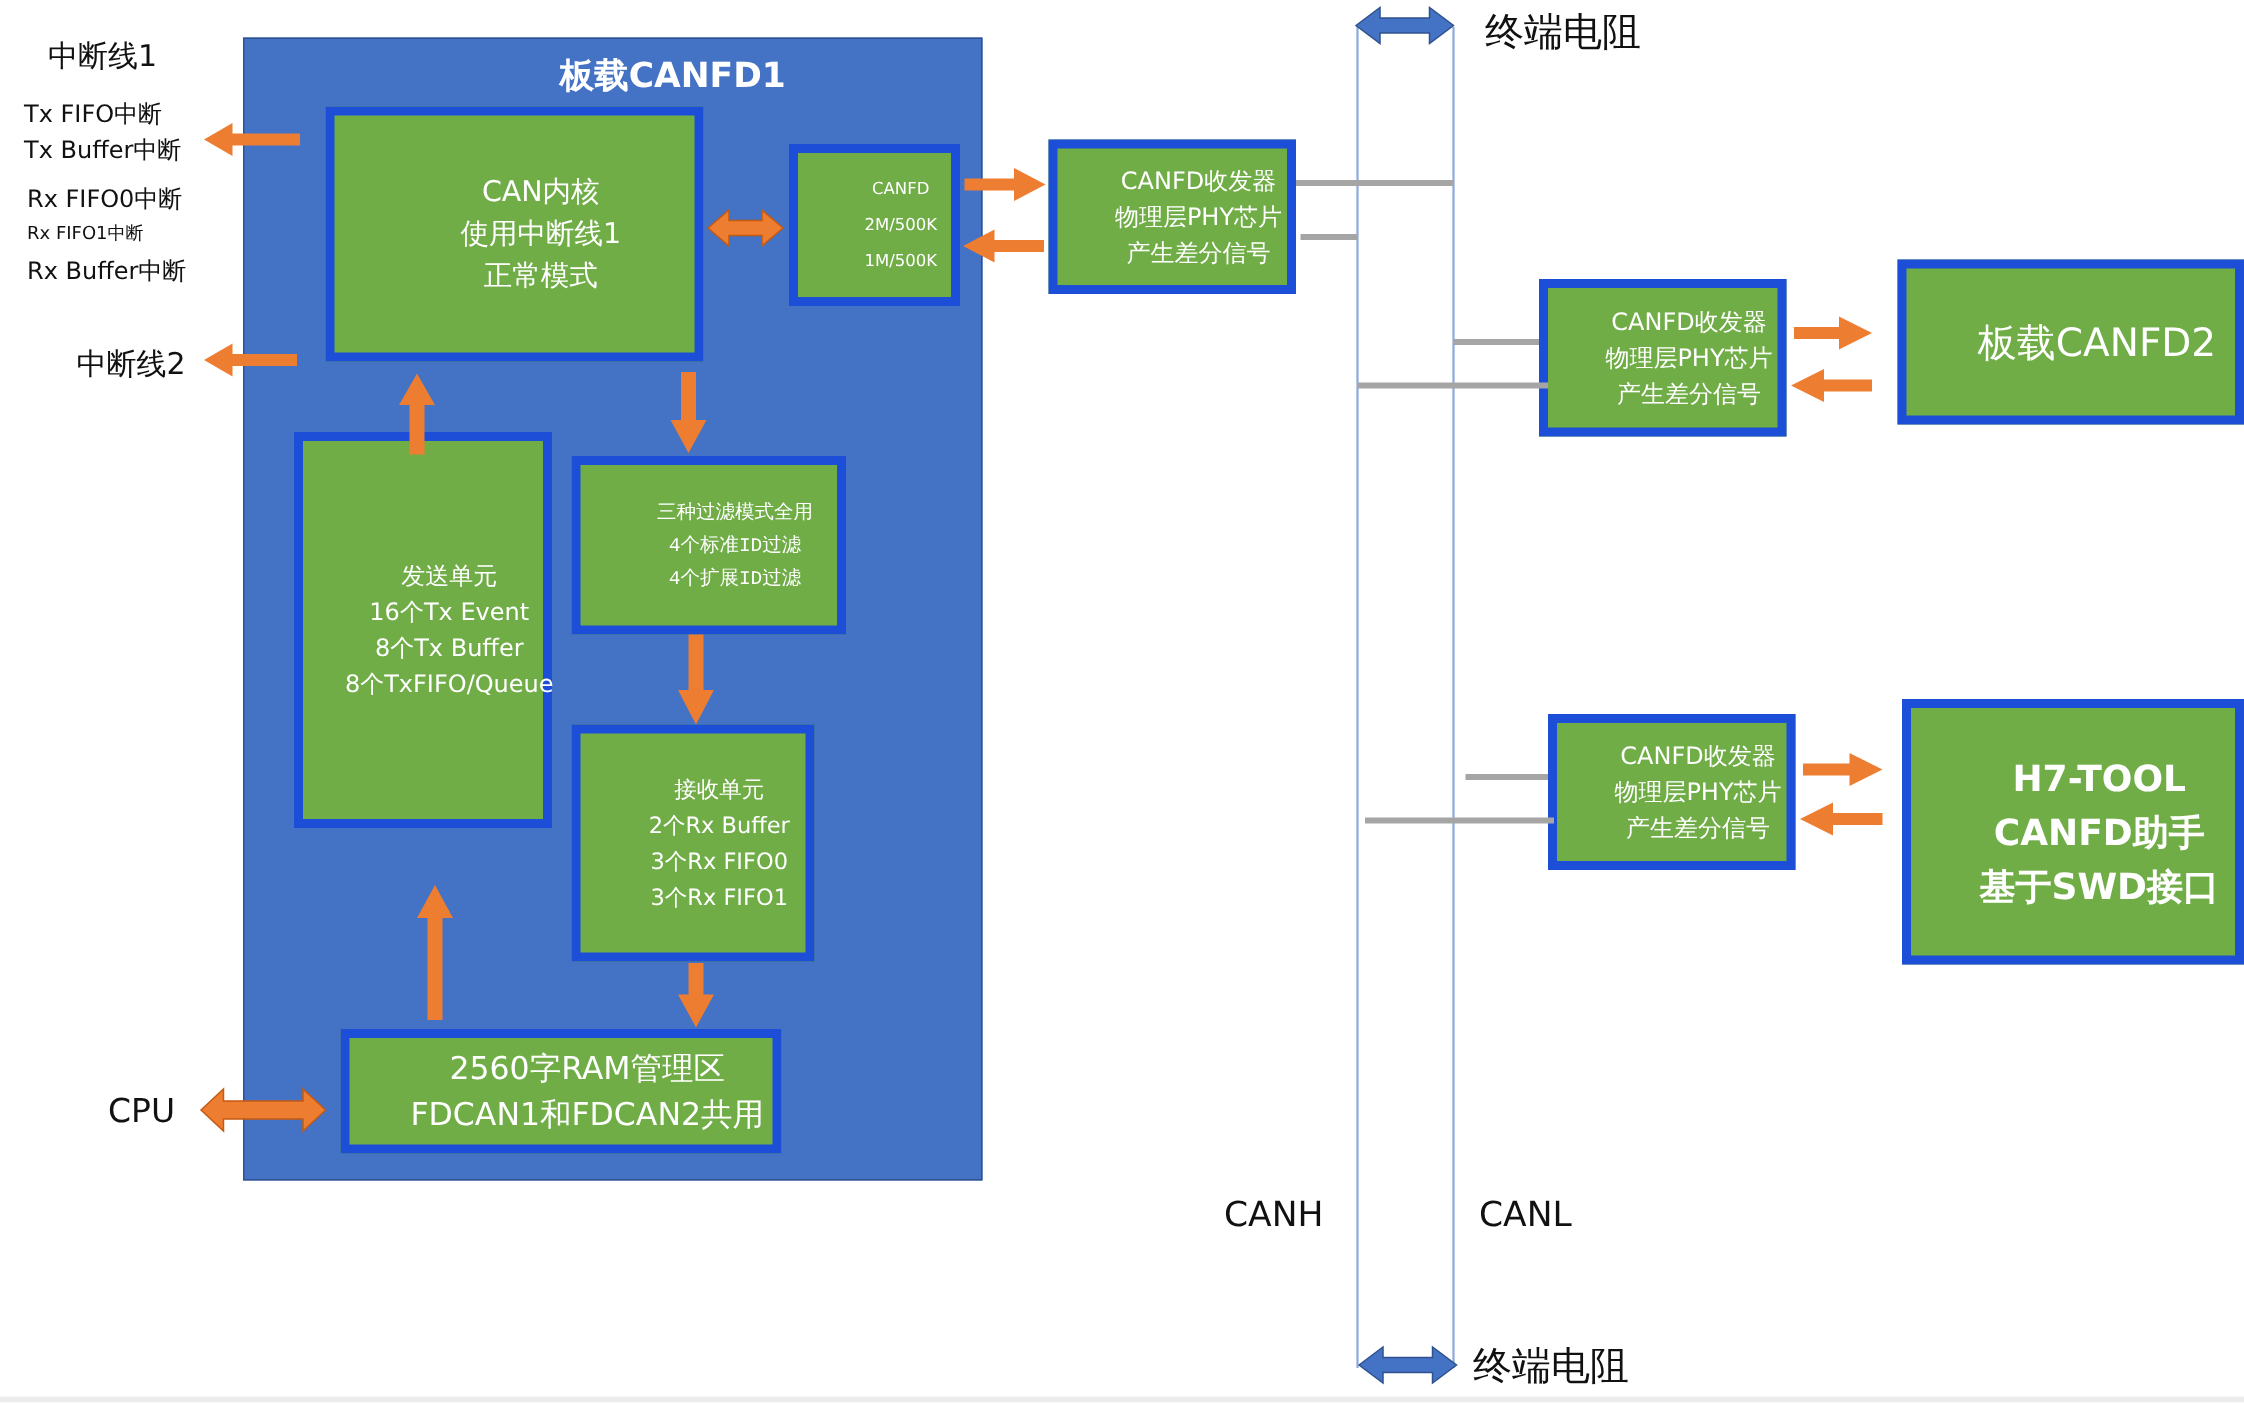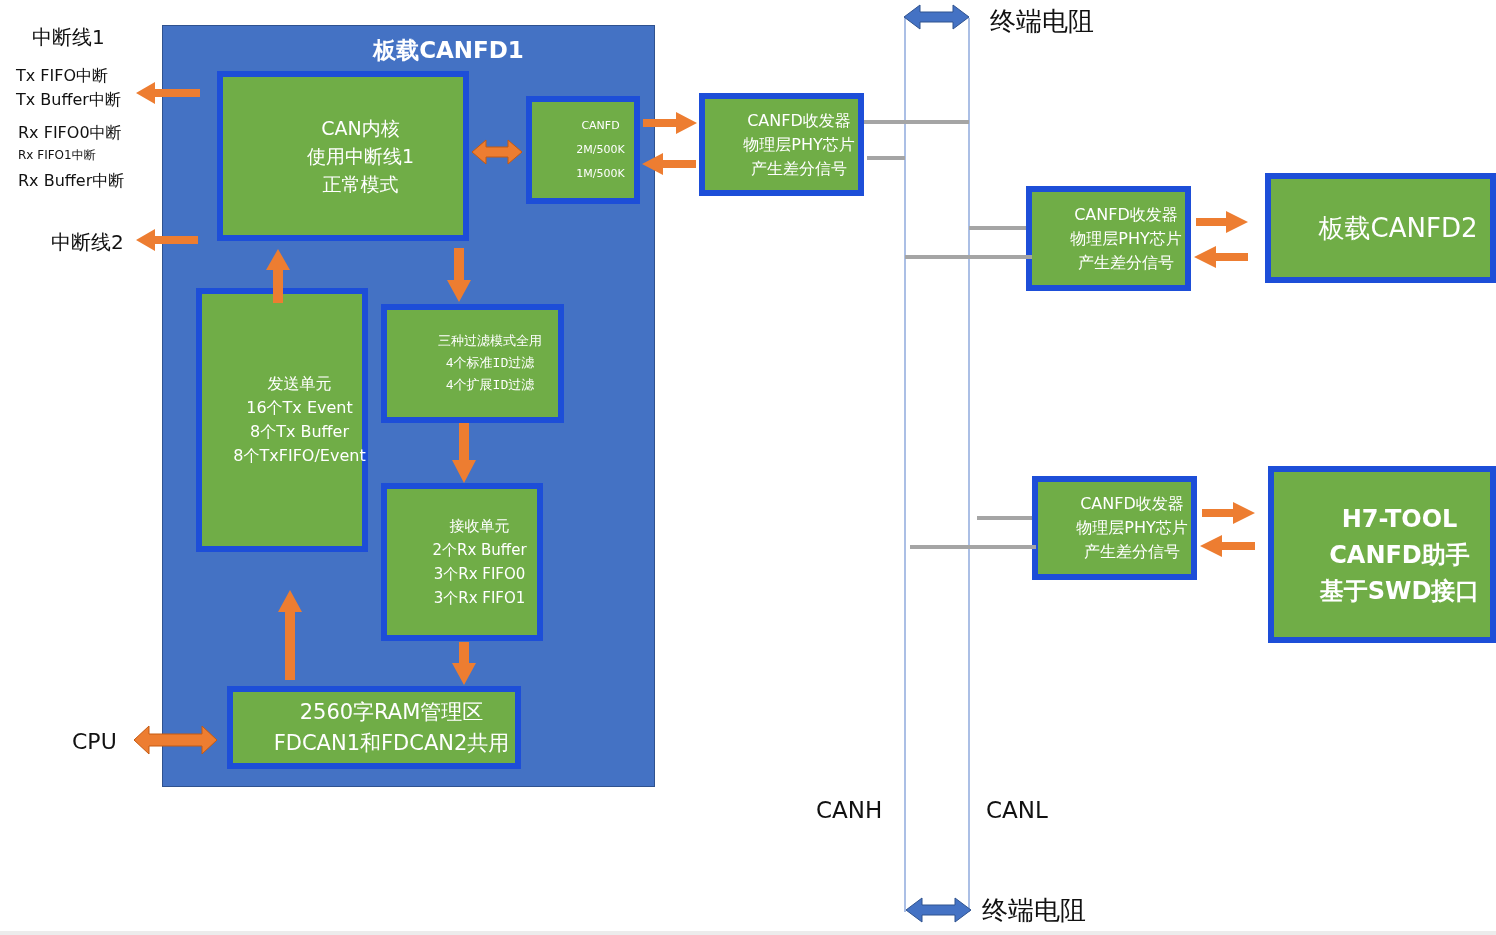--- a/index.html
+++ b/index.html
@@ -52,21 +52,21 @@
 <div class="abs green-box" style="left:381px;top:304px;width:183px;height:119px;font-size:13px;line-height:22px;font-family:Liberation Mono, monospace;">
   <span>三种过滤模式全用</span>
   <span>4个标准ID过滤</span>
   <span>4个扩展ID过滤</span>
 </div>
 
 <div class="abs green-box" style="left:196px;top:288px;width:172px;height:264px;font-size:16px;line-height:24px;">
   <span>发送单元</span>
   <span>16个Tx Event</span>
   <span>8个Tx Buffer</span>
-  <span>8个TxFIFO/Event</span>
+  <span>8个TxFIFO/Queue</span>
 </div>
 
 <div class="abs green-box" style="left:381px;top:483px;width:162px;height:158px;font-size:15px;line-height:24px;">
   <span>接收单元</span>
   <span>2个Rx Buffer</span>
   <span>3个Rx FIFO0</span>
   <span>3个Rx FIFO1</span>
 </div>
 
 <div class="abs green-box" style="left:227px;top:686px;width:294px;height:83px;font-size:21px;line-height:31px;">

